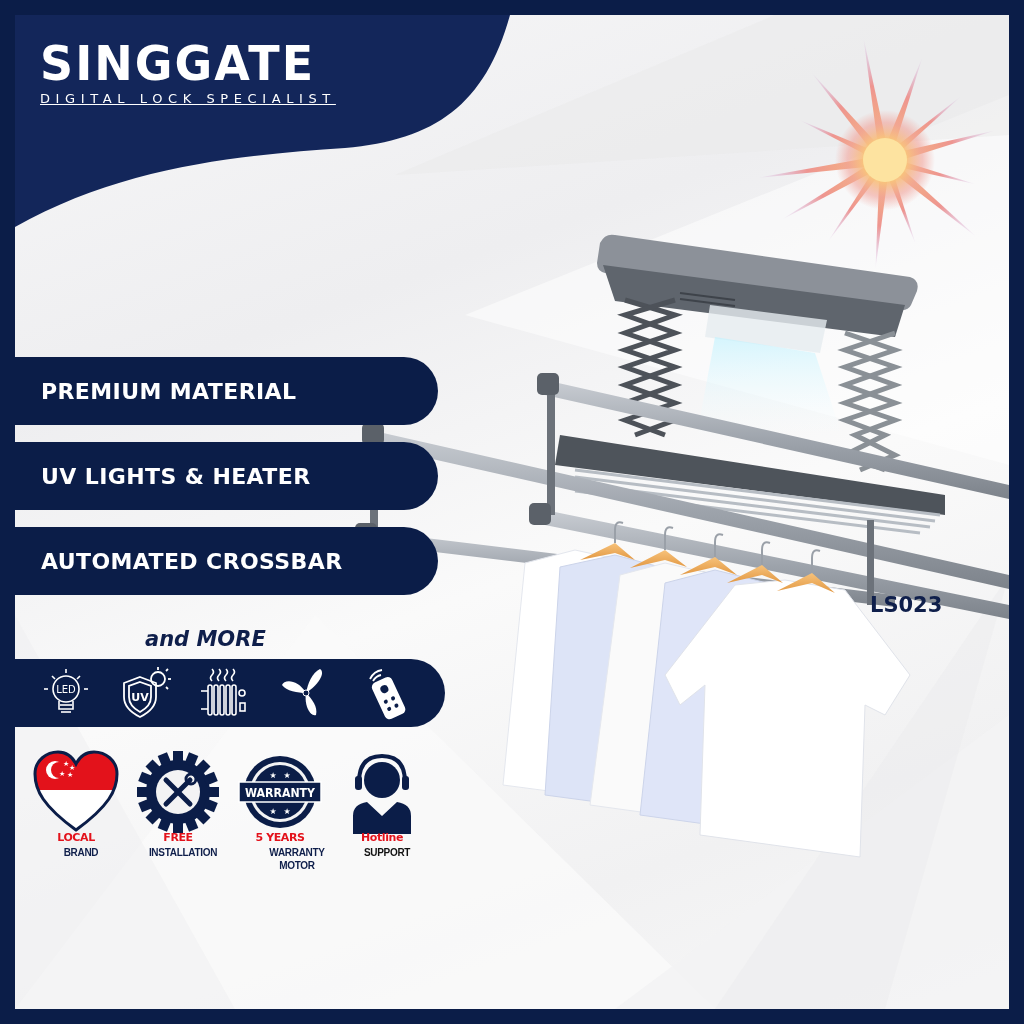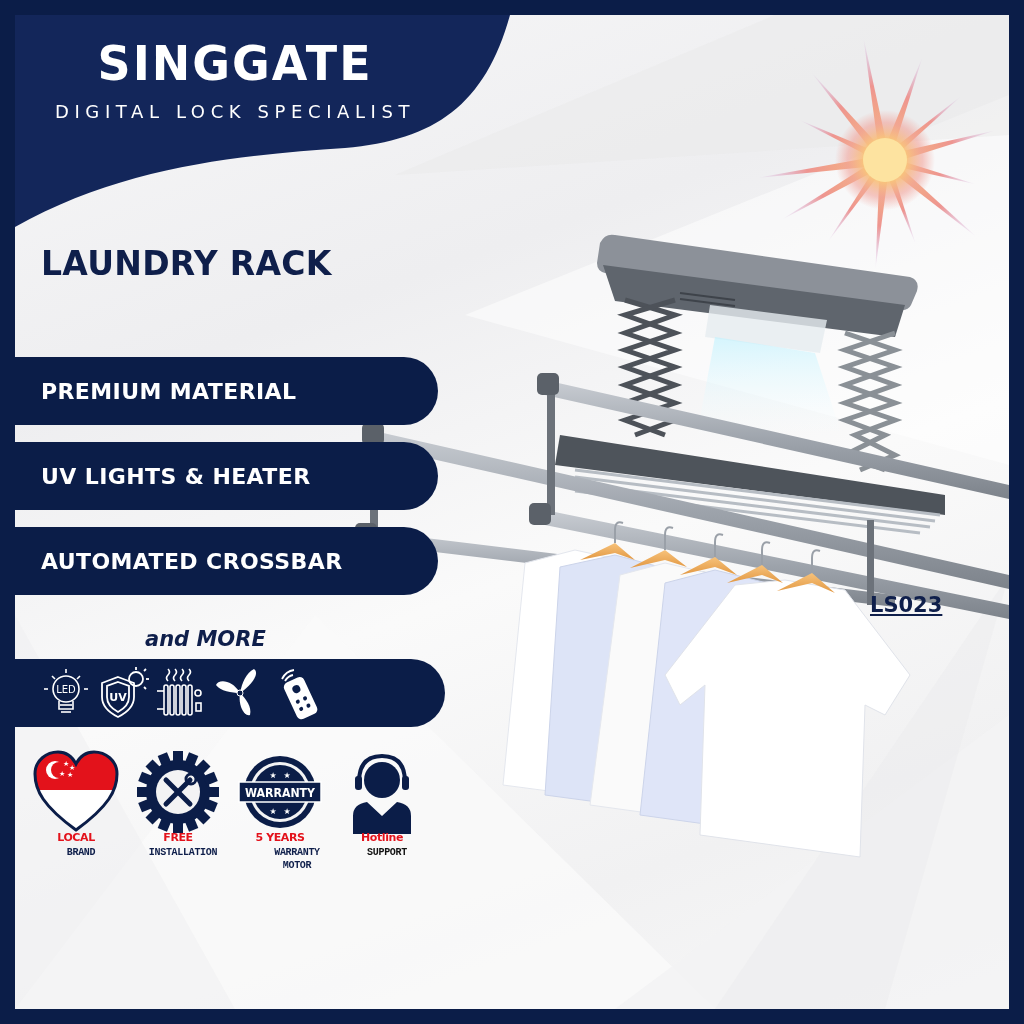--- a/index.html
+++ b/index.html
@@ -9,62 +9,62 @@
   .frame { position: absolute; left: 0; top: 0; width: 1024px; height: 1024px; background: #0b1d48; }
   .canvas {
     position: absolute; left: 15px; top: 15px; width: 994px; height: 994px; overflow: hidden;
     background: linear-gradient(160deg, #f7f7f8 0%, #eeeef0 30%, #fafafa 55%, #f1f1f2 80%, #f8f8f8 100%);
   }
   .facet { position: absolute; }
 
   
   .header-wave { position: absolute; left: 0; top: 0; }
 
-  .logo { position: absolute; left: 40px; top: 24px; text-align: center; }
+  .logo { position: absolute; left: 25px; top: 24px; }
   .logo-word {
     font-family: "DejaVu Sans", sans-serif; font-weight: bold; color: #fff;
     font-size: 46px; letter-spacing: 2px; line-height: 1; transform: scaleY(1.05); transform-origin: left top;
   }
   .logo-tag {
-    margin-top: 16px; color: #fff; font-size: 18px; letter-spacing: 5.6px; font-family: "DejaVu Sans", sans-serif;
+    margin-top: 6px; color: #fff; font-size: 13px; letter-spacing: 5.6px; font-family: "DejaVu Sans", sans-serif; text-decoration: underline;
   }
 
   .title {
     position: absolute; left: 26px; top: 228px; color: #0f1f4b;
     font-family: "DejaVu Sans", sans-serif; font-weight: bold; font-size: 33px; line-height: 42px; letter-spacing: 0.3px;
   }
 
   .pill {
     position: absolute; left: 0; height: 68px; width: 423px; background: #0b1d48;
     border-radius: 0 34px 34px 0; display: flex; align-items: center; padding-left: 26px;
     color: #fff; font-family: "DejaVu Sans", sans-serif; font-weight: bold; font-size: 22px; letter-spacing: 0.4px;
   }
   .more {
     position: absolute; left: 130px; top: 612px; color: #0f1f4b;
     font-family: "DejaVu Sans", sans-serif; font-weight: bold; font-size: 21px; font-style: italic;
   }
 
   .icon-bar {
     position: absolute; left: 0; top: 644px; width: 430px; height: 68px; background: #0b1d48;
-    border-radius: 0 34px 34px 0; display: flex; align-items: center; padding-left: 22px;
+    border-radius: 0 34px 34px 0; display: flex; align-items: center; gap: 22px; padding-left: 22px;
   }
   .feat-icon { width: 58px; height: 58px; display: flex; align-items: center; justify-content: center; }
 
   .badges { position: absolute; left: 12px; top: 735px; display: flex; gap: 4px; }
   .badge { width: 98px; display: flex; flex-direction: column; align-items: center; }
   .badge svg { width: 86px; height: 84px; }
   .badge-hi { color: #e3121b; font-family: "DejaVu Sans", sans-serif; font-weight: bold; font-size: 11px; line-height: 16px; letter-spacing: -0.4px; margin-top: -4px; }
-  .badge-lo { color: #0f1f4b; font-family: Liberation Mono, monospace; font-weight: bold; font-size: 10px; line-height: 13px; text-align: center; letter-spacing: -0.3px; padding-left: 10px; }
+  .badge-lo { color: #0f1f4b; font-family: Liberation Sans, sans-serif; font-weight: bold; font-size: 10px; line-height: 13px; text-align: center; letter-spacing: -0.3px; padding-left: 10px; }
   .badge-lo.dark { color: #111; }
 
   .product { position: absolute; left: 0; top: 0; width: 994px; height: 994px; pointer-events: none; }
 
   .model {
     position: absolute; left: 855px; top: 578px; color: #0f1f4b;
-    font-family: "DejaVu Sans", sans-serif; font-weight: bold; font-size: 21px; text-decoration: underline;
+    font-family: "DejaVu Sans", sans-serif; font-weight: bold; font-size: 21px;
   }
 </style>
 </head>
 <body>
 
 <div class="frame"></div>
 
 <div class="canvas">
 
   <svg class="facet" width="994" height="994" viewBox="0 0 994 994">
@@ -197,21 +197,20 @@
     <g stroke="#9aa0a8" stroke-width="2" fill="none">
       <path d="M600,528 L600,515 Q600,505 608,508"></path>
       <path d="M650,535 L650,520 Q650,510 658,513"></path>
       <path d="M700,542 L700,527 Q700,517 708,520"></path>
       <path d="M747,550 L747,535 Q747,525 755,528"></path>
       <path d="M797,558 L797,543 Q797,533 805,536"></path>
     </g>
   </svg>
 
   <div class="title">
-    <div>LAUNDRY RACK</div>
   </div>
 
   <div class="pill" style="top:427px;">UV LIGHTS &amp; HEATER</div>
   <div class="pill" style="top:342px;">PREMIUM MATERIAL</div>
   <div class="pill" style="top:512px;">AUTOMATED CROSSBAR</div>
 
   <div class="more">and MORE</div>
 
   <div class="icon-bar">
     <div class="feat-icon">

